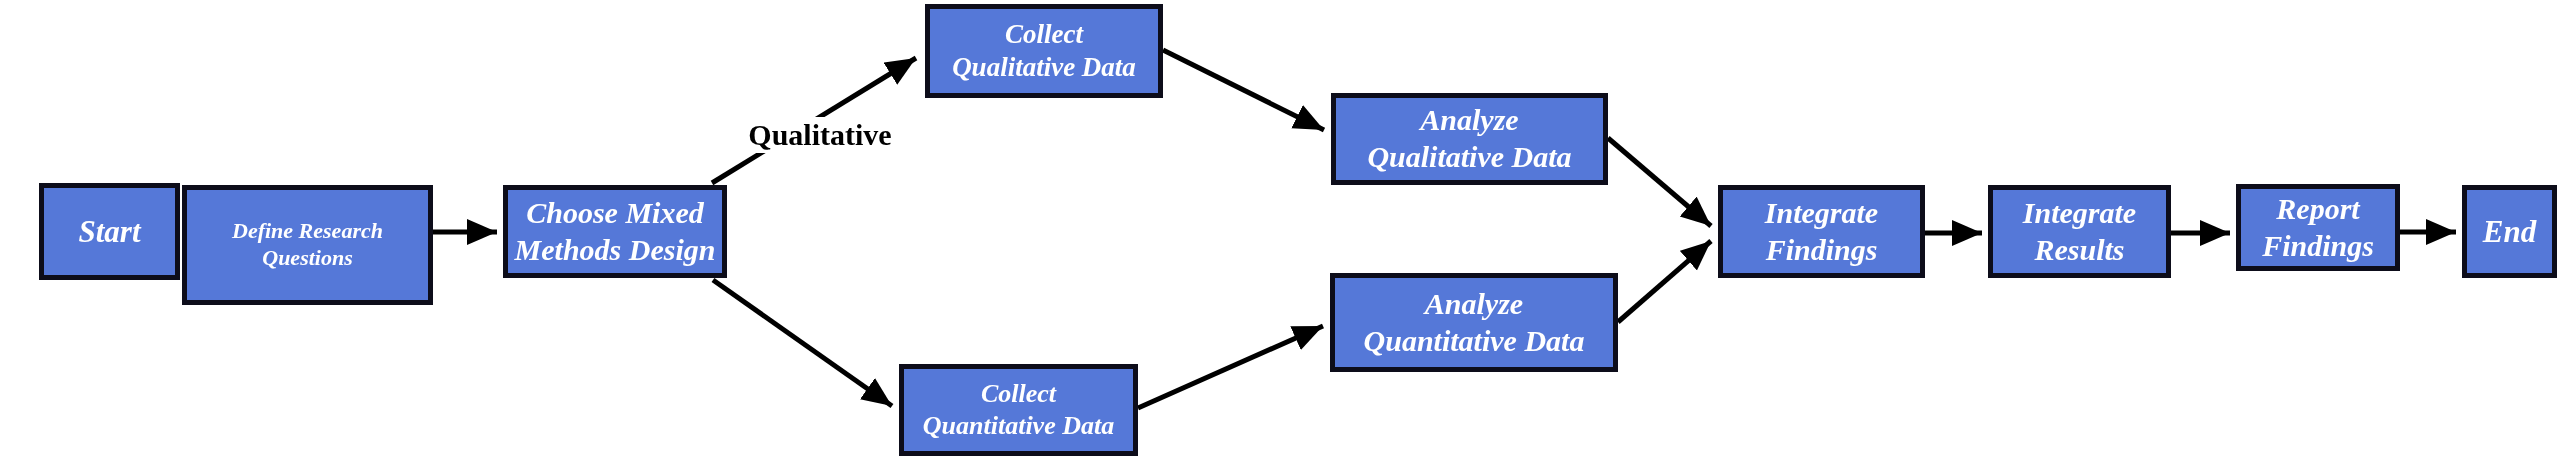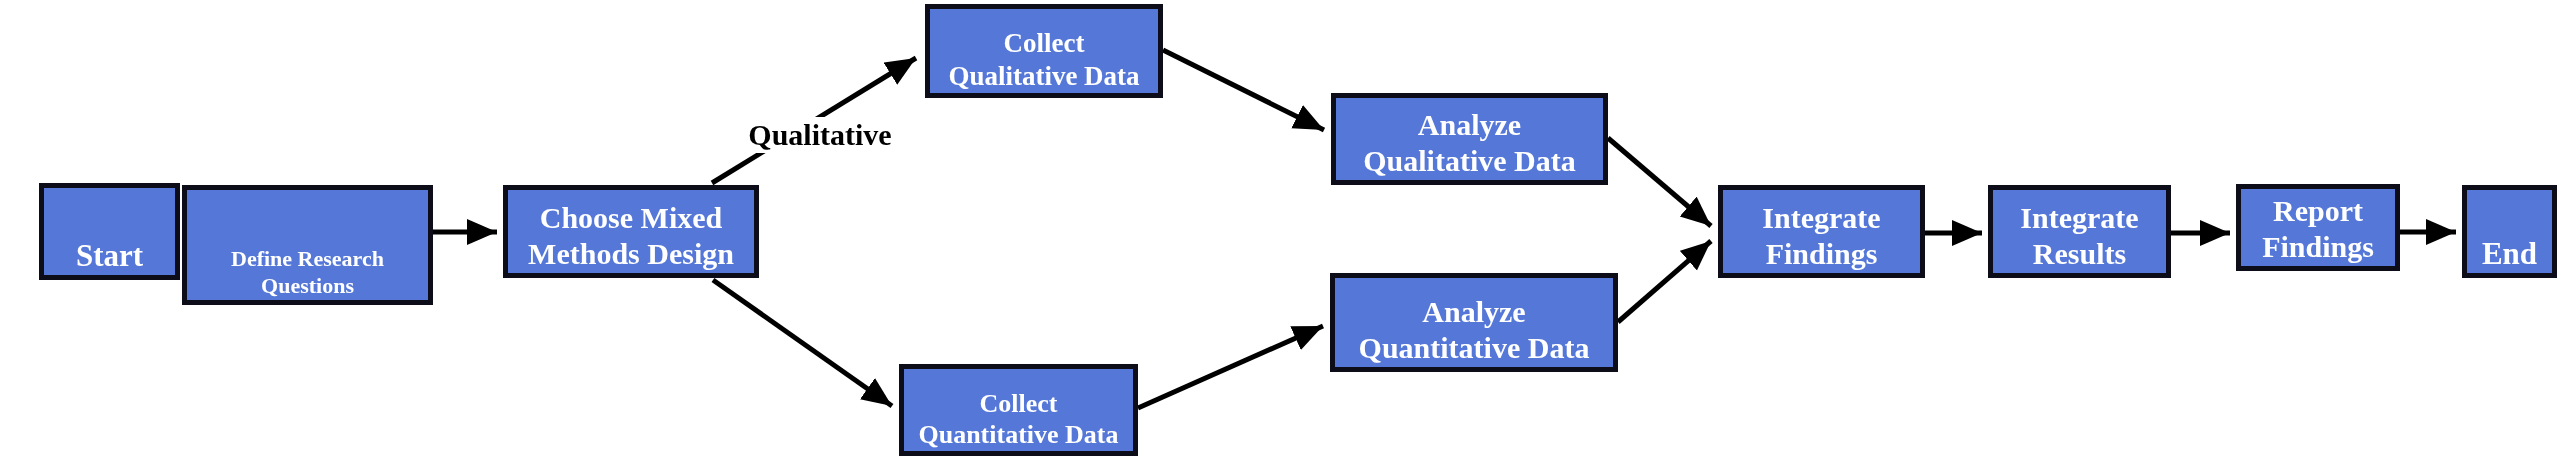--- a/index.html
+++ b/index.html
@@ -11,22 +11,23 @@
     overflow:hidden;
   }
   .edges-svg{position:absolute;left:0;top:0;width:2560px;height:460px;}
   .edges-svg line{stroke:var(--edge,#000000);stroke-width:5;}
   .edges-svg marker polygon{fill:var(--edge,#000000);}
   .node{
     position:absolute;
     box-sizing:border-box;
     background:var(--node_fill,#5578D8);
     border:5px solid var(--node_border,#0d0d1a);
-    display:flex;align-items:flex-end;justify-content:center;
+    display:flex;align-items:center;justify-content:center;
     text-align:center;
+    font-style:italic;
   }
   .node-label{
     color:var(--node_text,#ffffff);
     font-weight:bold;
     white-space:pre;
     line-height:1.22;
   }
   .edge-label{
     position:absolute;
     transform:translate(-50%,-50%);
@@ -65,21 +66,21 @@
 
   <div class="node" style="left:3px;top:183px;width:141px;height:97px;font-size:31px;margin-left:36px;">
     <span class="node-label">Start</span>
   </div>
 
   <div class="node" style="left:182px;top:185px;width:251px;height:120px;font-size:22px;">
     <span class="node-label">Define Research
 Questions</span>
   </div>
 
-  <div class="node" style="left:503px;top:185px;width:256px;height:93px;font-size:30px;">
+  <div class="node" style="left:503px;top:185px;width:224px;height:93px;font-size:30px;">
     <span class="node-label">Choose Mixed
 Methods Design</span>
   </div>
 
   <div class="node" style="left:925px;top:4px;width:238px;height:94px;font-size:27px;">
     <span class="node-label">Collect
 Qualitative Data</span>
   </div>
 
   <div class="node" style="left:1331px;top:93px;width:277px;height:92px;font-size:30px;">

